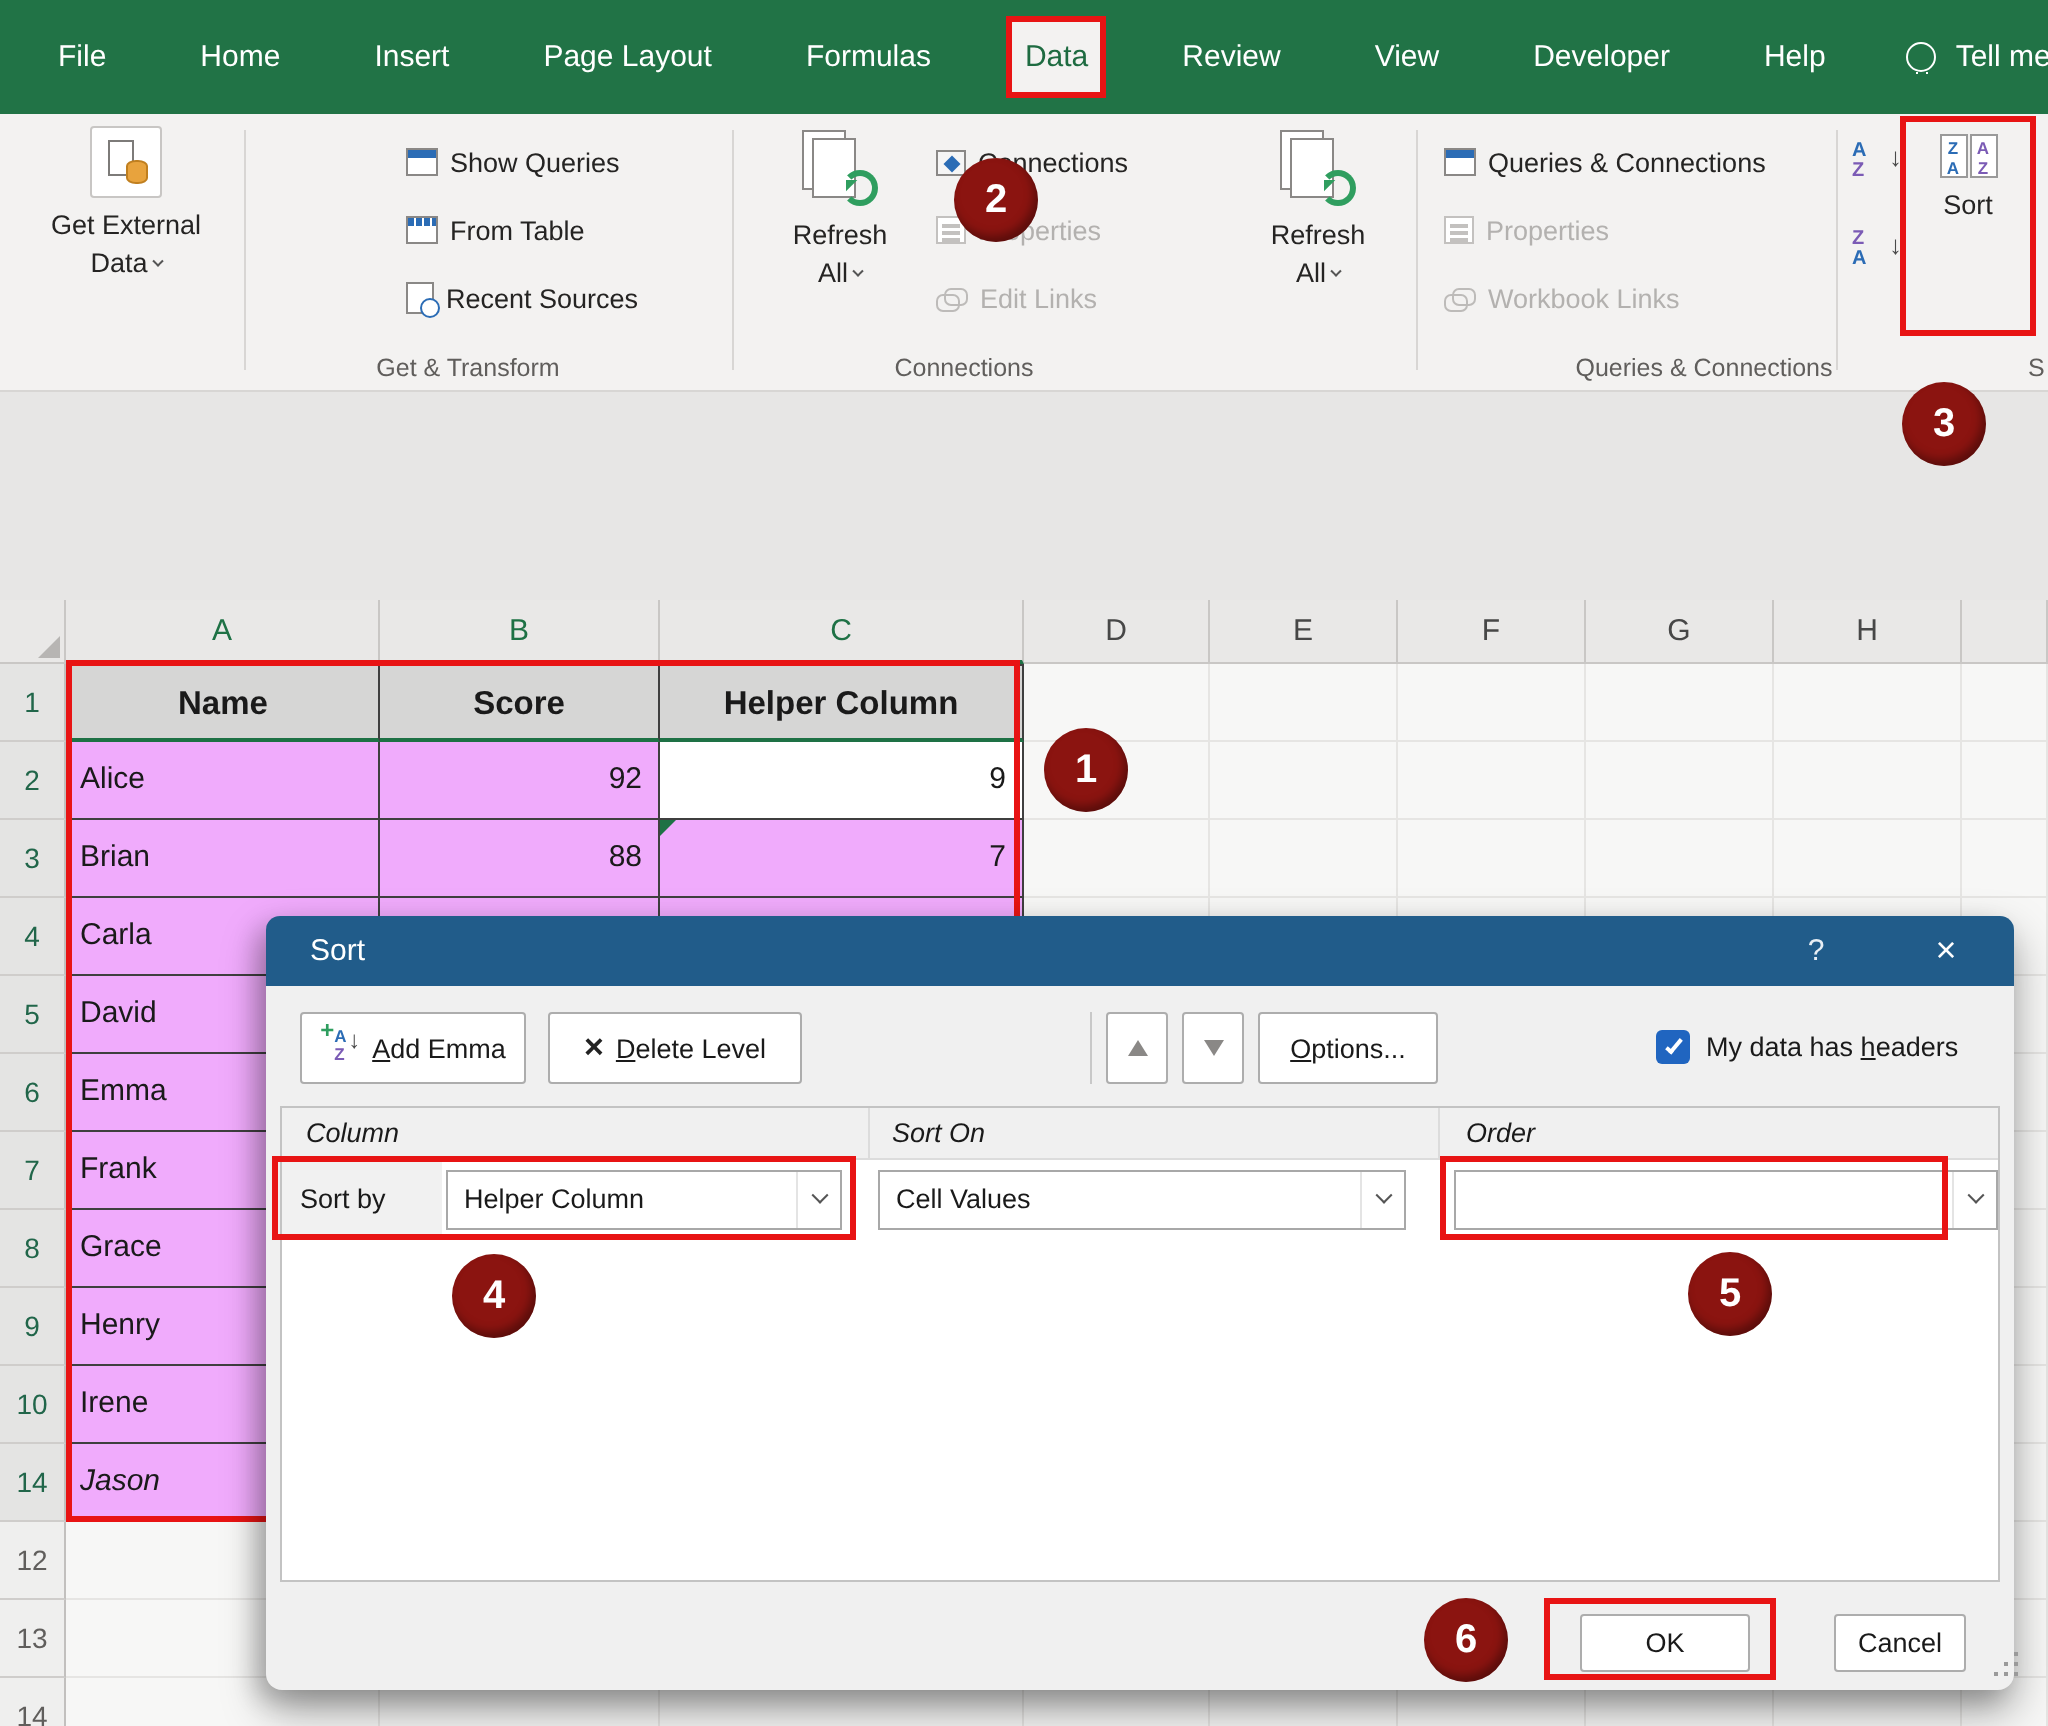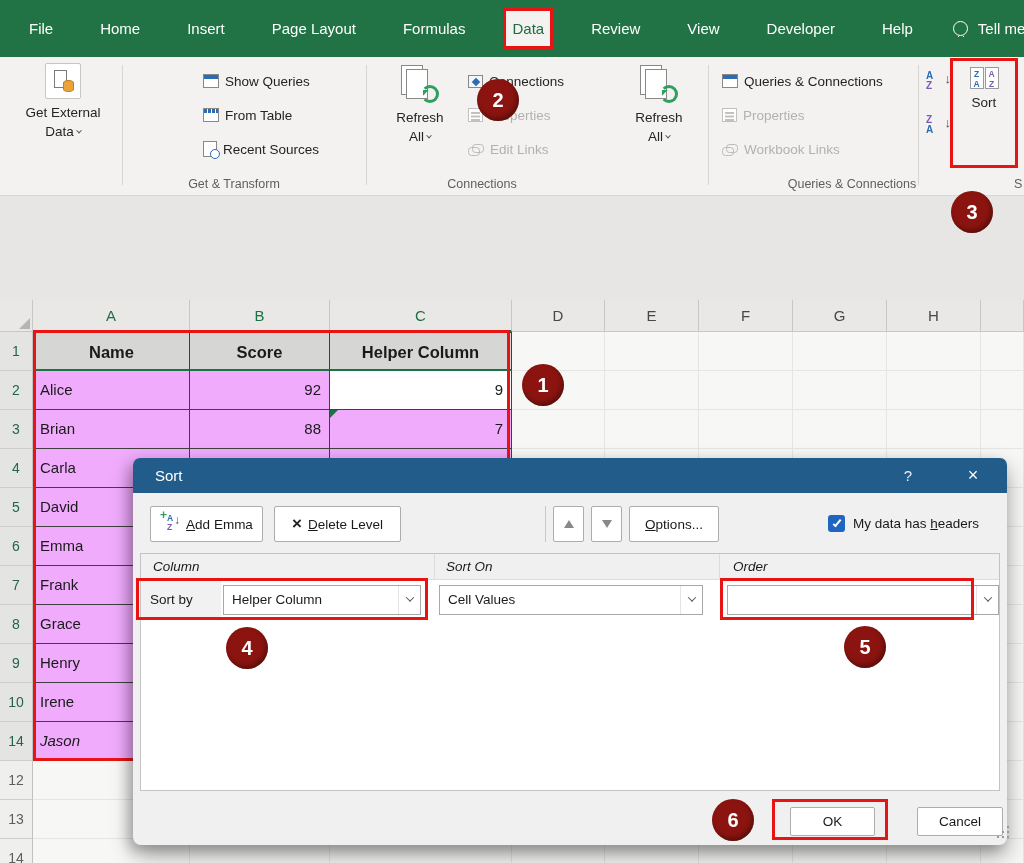--- a/index.html
+++ b/index.html
@@ -167,21 +167,21 @@
                  display:flex; align-items:center; justify-content:center; }
   .dd .chevbox .chev { margin:0 0 2px 0; }
   #dd-col { left:82px; width:198px; }
   #dd-sorton { left:298px; width:264px; }
   #dd-order { left:586px; width:272px; padding-left:0; }
   #dd-order .hl { position:absolute; left:2px; top:2px; bottom:2px; right:25px; background:#79ade2; line-height:24px;
                   padding-left:6px; outline:1px dotted #333; outline-offset:-2px; }
   .okbtn { position:absolute; height:29px; background:#fff; border:1px solid #adadad; border-radius:2px;
            text-align:center; line-height:27px; }
   #btn-ok { left:657px; top:349px; width:85px; }
-  #btn-cancel { left:784px; top:349px; width:86px; }
+  #btn-cancel { left:784px; top:349px; width:66px; }
   .grip { position:absolute; right:8px; bottom:7px; width:2px; height:2px; background:#9a9a9a;
           box-shadow:5px 0 #9a9a9a, 10px 0 #9a9a9a, 10px -5px #9a9a9a, 10px -10px #9a9a9a, 5px -5px #9a9a9a; }
 </style>
 </head>
 <body>
 
 <div id="stage">
 
   <div id="menubar">
     <div id="menu-tabs" style="display:flex;gap:33px;align-items:center;">

